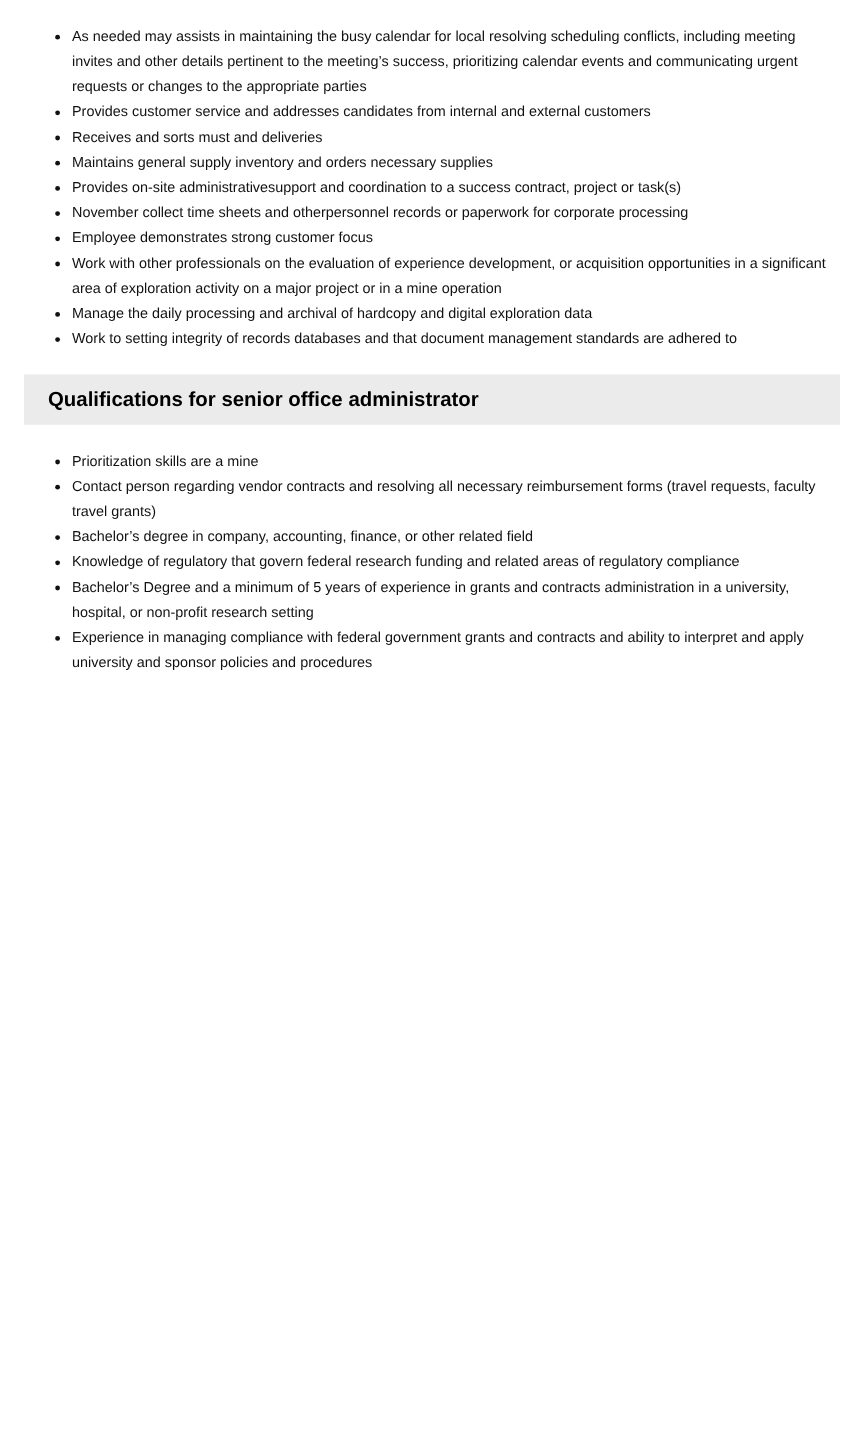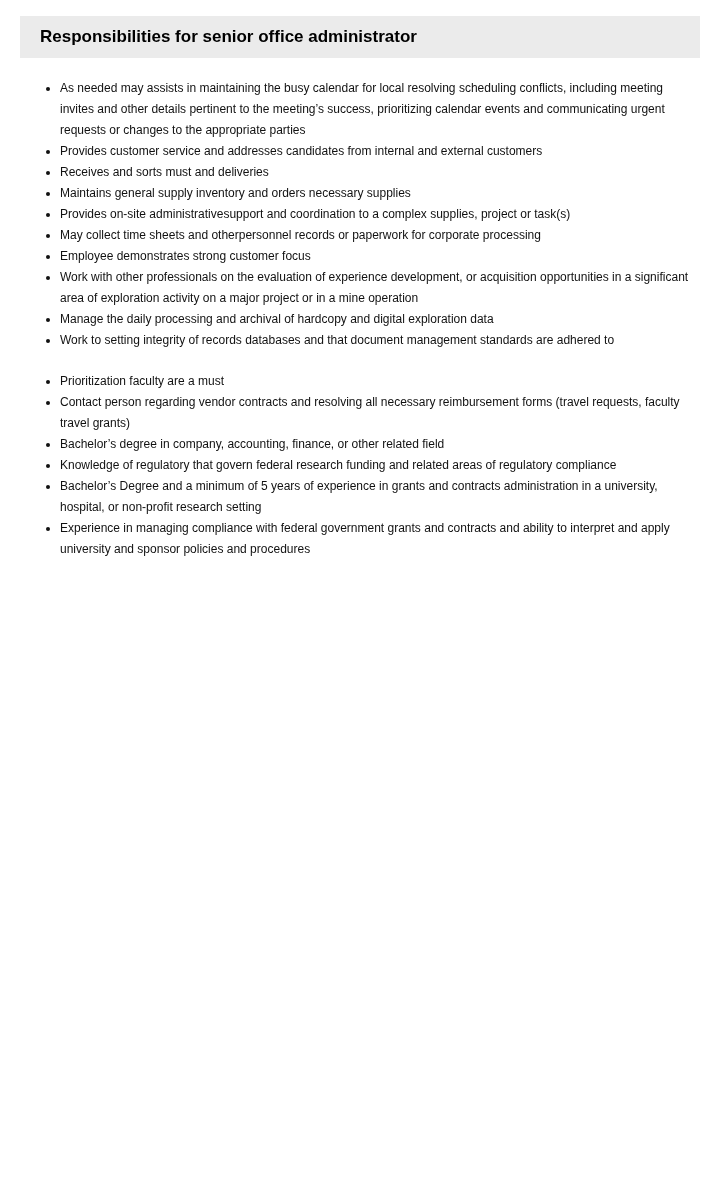--- a/index.html
+++ b/index.html
@@ -44,35 +44,35 @@
     }
     ul.items li { padding-left: 0; }
     ul.items.quals { margin-top: 20px; }
     .section-header.second { margin-top: 19px; }
   </style>
 </head>
 <body>
 
 <div class="page">
 
-  <div class="section-header">Responsibilities for senior office administrator</div>
   <ul class="items">
     <li>As needed may assists in maintaining the busy calendar for local resolving scheduling conflicts, including meeting invites and other details pertinent to the meeting’s success, prioritizing calendar events and communicating urgent requests or changes to the appropriate parties</li>
     <li>Provides customer service and addresses candidates from internal and external customers</li>
     <li>Receives and sorts must and deliveries</li>
     <li>Maintains general supply inventory and orders necessary supplies</li>
-    <li>Provides on-site administrativesupport and coordination to a complex supplies, project or task(s)</li>
-    <li>May collect time sheets and otherpersonnel records or paperwork for corporate processing</li>
+    <li>Provides on-site administrativesupport and coordination to a success contract, project or task(s)</li>
+    <li>November collect time sheets and otherpersonnel records or paperwork for corporate processing</li>
     <li>Employee demonstrates strong customer focus</li>
     <li>Work with other professionals on the evaluation of experience development, or acquisition opportunities in a significant area of exploration activity on a major project or in a mine operation</li>
     <li>Manage the daily processing and archival of hardcopy and digital exploration data</li>
     <li>Work to setting integrity of records databases and that document management standards are adhered to</li>
   </ul>
 
+  <div class="section-header second">Qualifications for senior office administrator</div>
   <ul class="items quals">
-    <li>Prioritization faculty are a must</li>
+    <li>Prioritization skills are a mine</li>
     <li>Contact person regarding vendor contracts and resolving all necessary reimbursement forms (travel requests, faculty travel grants)</li>
     <li>Bachelor’s degree in company, accounting, finance, or other related field</li>
     <li>Knowledge of regulatory that govern federal research funding and related areas of regulatory compliance</li>
     <li>Bachelor’s Degree and a minimum of 5 years of experience in grants and contracts administration in a university, hospital, or non-profit research setting</li>
     <li>Experience in managing compliance with federal government grants and contracts and ability to interpret and apply university and sponsor policies and procedures</li>
   </ul>
 </div>
 
 </body></html>

